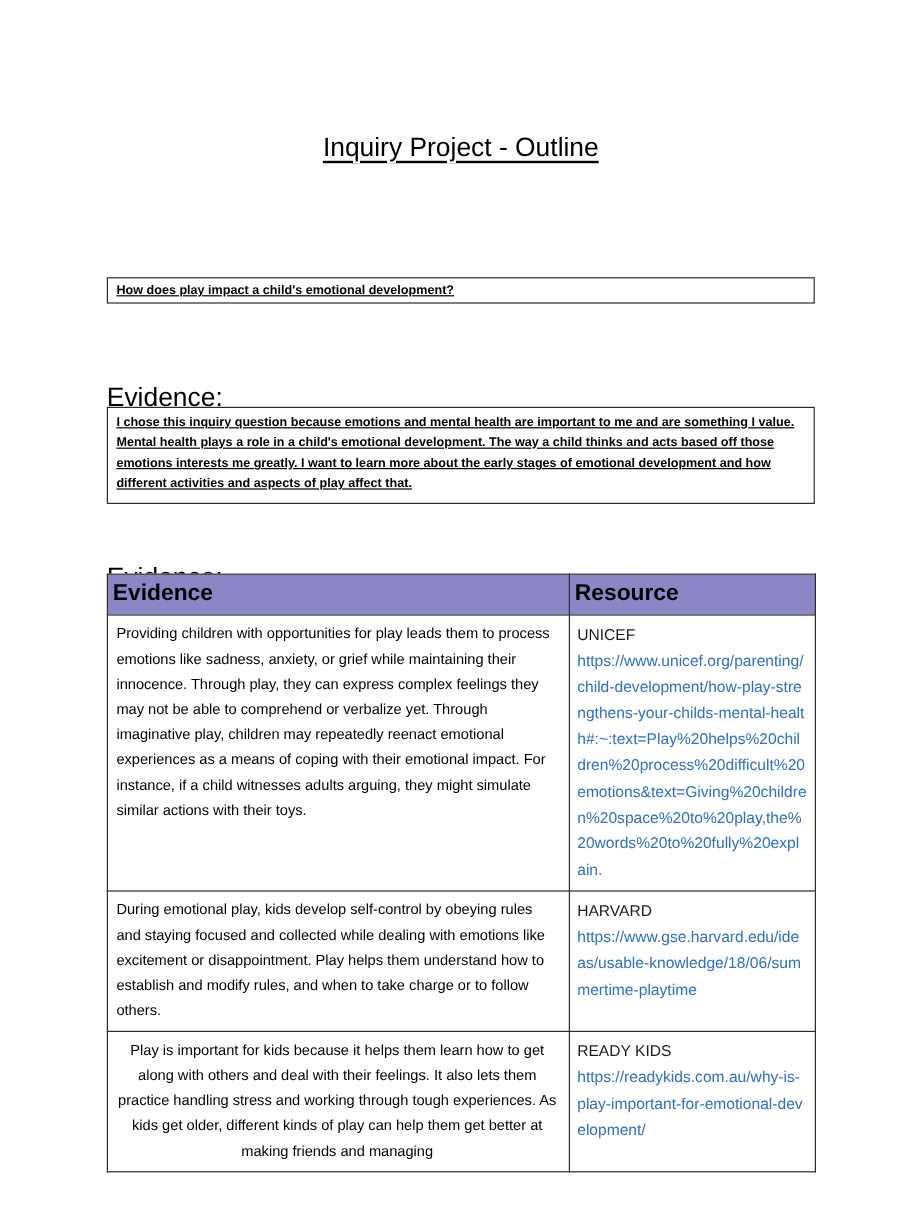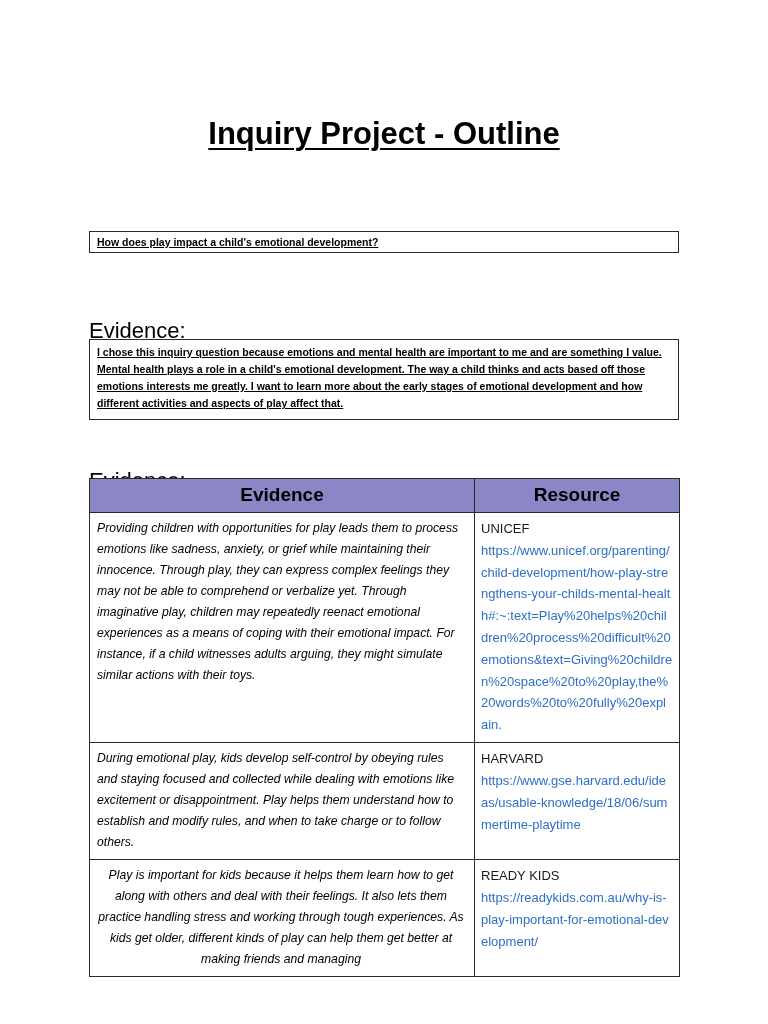--- a/index.html
+++ b/index.html
@@ -26,22 +26,22 @@
     background: #ffffff;
   }
 
   
   .doc-title {
     position: absolute;
     left: 0;
     top: 96px;
     width: 768px;
     text-align: center;
-    font-size: 31px;
-    font-weight: 700;
+    font-size: 22px;
+    font-weight: 400;
     letter-spacing: 0px;
     line-height: 1.1;
   }
   .doc-title .underline-text {
     text-decoration: underline;
     text-underline-offset: 4px;
     text-decoration-thickness: 2px;
   }
 
   
@@ -97,34 +97,33 @@
 
   .evidence-table th,
   .evidence-table td {
     border: 1px solid #2b2b2b;
     vertical-align: top;
     box-sizing: border-box;
   }
 
   .evidence-table thead th {
     background: #8b87c7;
-    text-align: center;
+    text-align: left;
     font-size: 19px;
     font-weight: bold;
     padding: 5px 4px 6px 4px;
     line-height: 1.15;
     vertical-align: middle;
   }
 
   .cell-evidence {
     padding: 5px 9px 6px 7px;
     font-size: 12.2px;
     line-height: 1.72;
     font-weight: 400;
-    font-style: italic;
   }
 
   .cell-resource {
     padding: 5px 6px 6px 6px;
     font-size: 13px;
     line-height: 1.68;
     font-weight: 400;
   }
   .resource-source {
     color: #1a1a1a;

